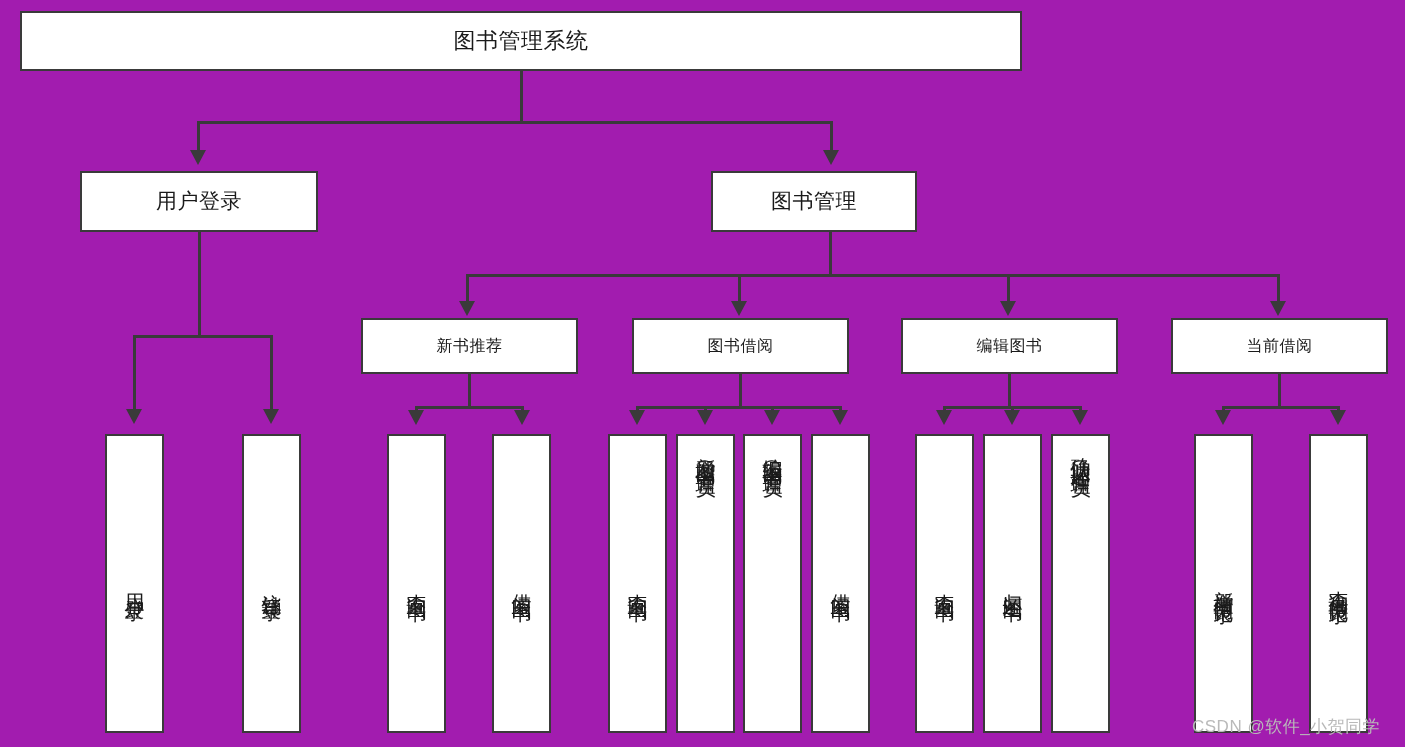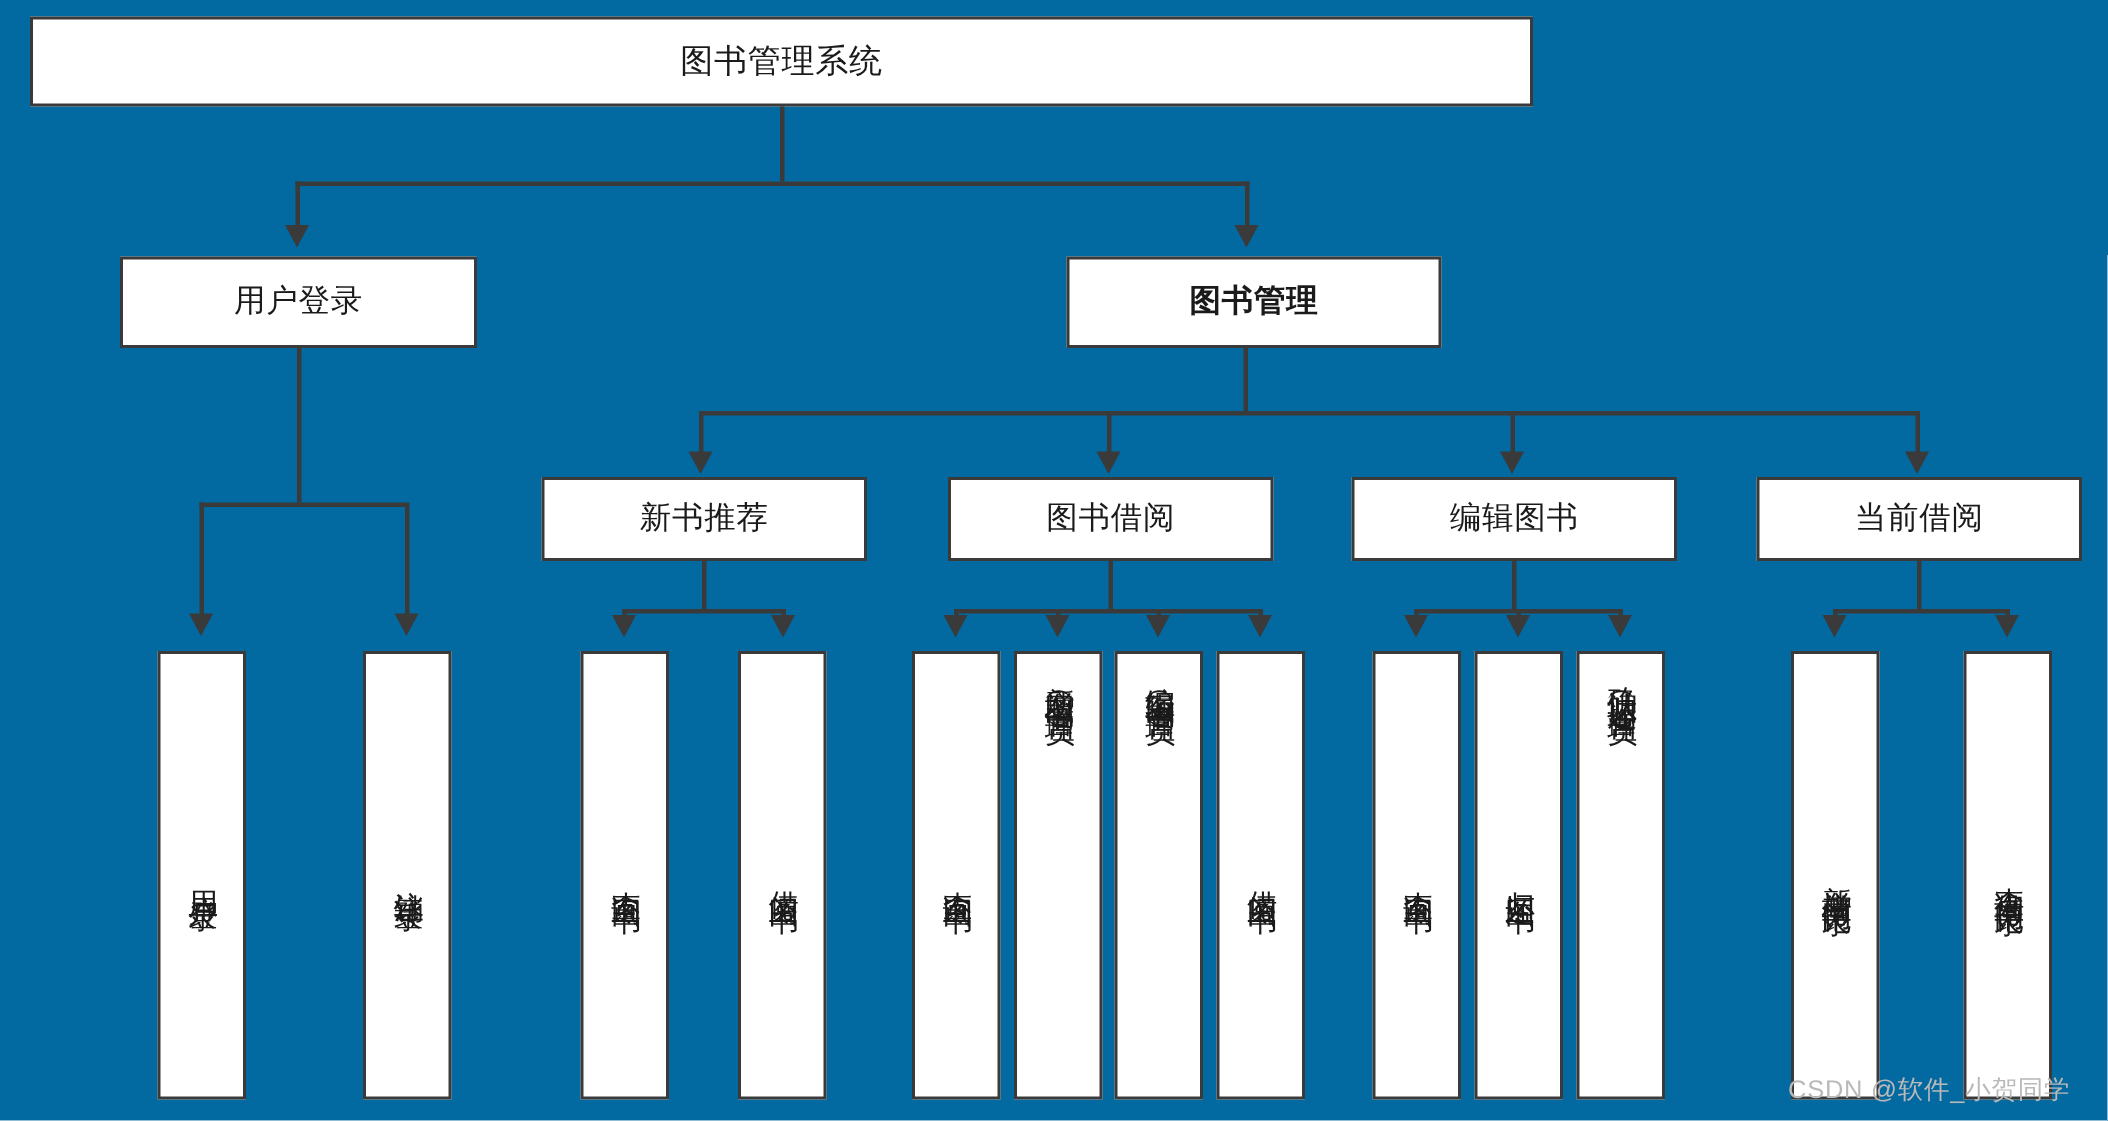--- a/index.html
+++ b/index.html
@@ -4,40 +4,40 @@
 <style>
   html, body {
     margin: 0;
     padding: 0;
     background: #ffffff;
   }
   #canvas {
     position: relative;
     width: 1405px;
     height: 747px;
-    background: #0369a1;
+    background: #a21caf;
     font-family: "Liberation Sans", "DejaVu Sans", sans-serif;
     overflow: hidden;
   }
   .node {
     position: absolute;
     box-sizing: border-box;
     border: 2.5px solid #3a3a3a;
     background: #ffffff;
     display: flex;
     align-items: center;
     justify-content: center;
     color: #1a1a1a;
     font-size: 21px;
     line-height: 1.25;
     letter-spacing: 0.5px;
   }
   .node.level1 { font-size: 22px; }
   .node.level2 { font-size: 21px; }
-  .node.level3 { font-size: 21px; }
+  .node.level3 { font-size: 16px; }
   .node.leaf {
     font-size: 20px;
     writing-mode: vertical-rl;
     text-orientation: upright;
     letter-spacing: 3px;
     padding-top: 6px;
     padding-bottom: 6px;
   }
   .node.leaf.top-aligned {
     justify-content: flex-start;
@@ -86,21 +86,21 @@
   <div class="edge v" style="left:197px; top:121px; height:31px;"></div>
   <div class="arrow" style="left:190px; top:150px;"></div>
 
   <div class="edge v" style="left:830px; top:121px; height:31px;"></div>
   <div class="arrow" style="left:823px; top:150px;"></div>
 
   <div class="node level2" style="left:80px; top:171px; width:238px; height:61px;">
     <span>用户登录</span>
   </div>
 
-  <div class="node level2" style="left:711px; top:171px; width:250px; height:61px;font-weight:bold;">
+  <div class="node level2" style="left:711px; top:171px; width:206px; height:61px;">
     <span>图书管理</span>
   </div>
 
   <div class="edge v" style="left:198px; top:232px; height:103px;"></div>
   <div class="edge h" style="left:133px; top:335px; width:137px;"></div>
   <div class="edge v" style="left:133px; top:335px; height:76px;"></div>
   <div class="arrow" style="left:126px; top:409px;"></div>
   <div class="edge v" style="left:270px; top:335px; height:76px;"></div>
   <div class="arrow" style="left:263px; top:409px;"></div>
 

